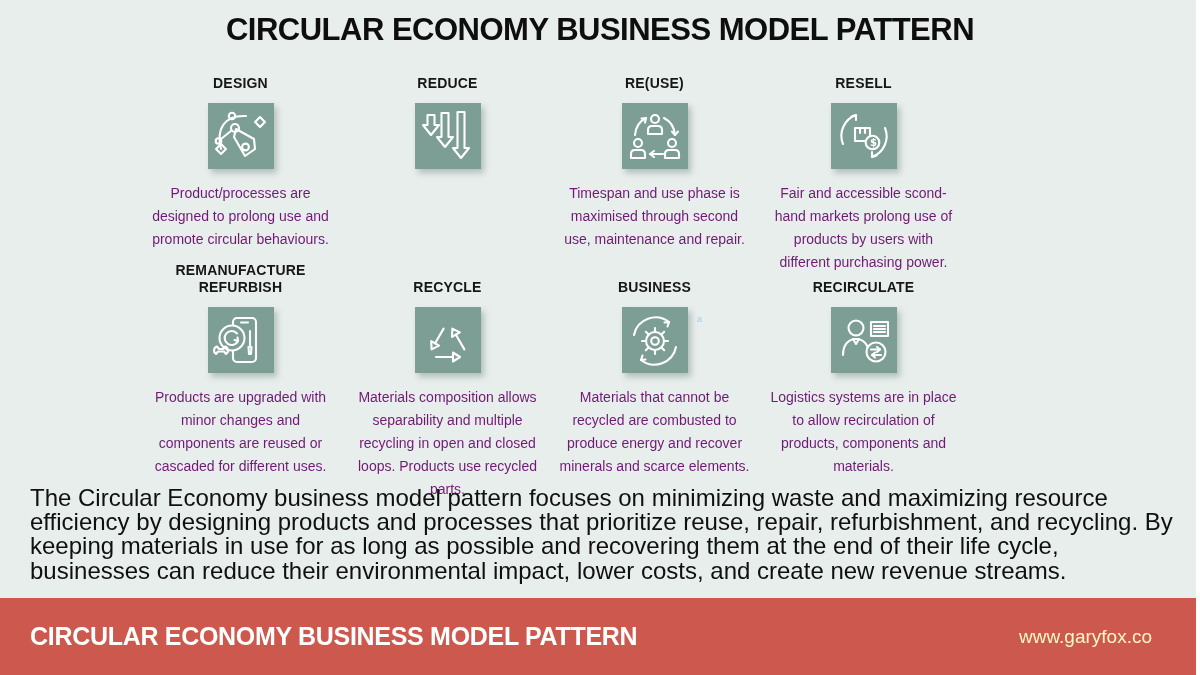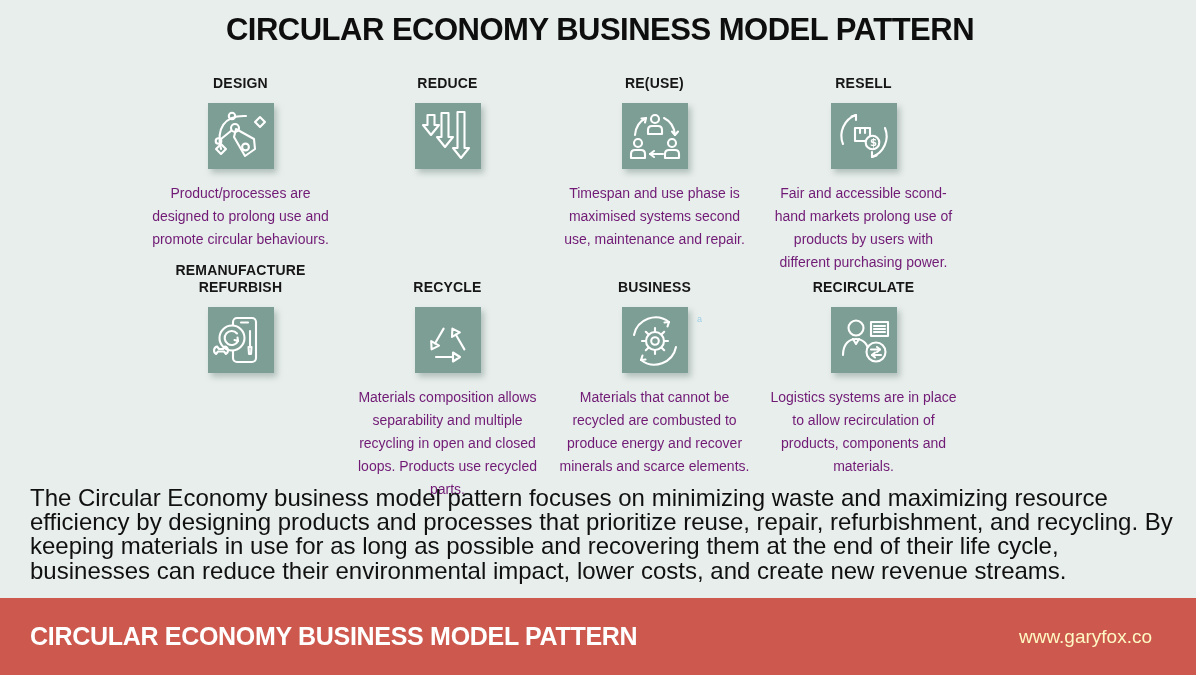--- a/index.html
+++ b/index.html
@@ -104,21 +104,21 @@
           <circle cx="50" cy="40" r="4"></circle>
           <path d="M43 55 V51 Q43 47 47 47 H53 Q57 47 57 51 V55 Z"></path>
           <path d="M13 32 Q14 20 24 15"></path>
             <path d="M24 15 L19.5 15.5 M24 15 L23 19.5"></path>
           <path d="M42 15 Q52 20 53 32"></path>
             <path d="M53 32 L50 28.5 M53 32 L56 28.5"></path>
           <path d="M41 51 H28"></path>
             <path d="M28 51 L32 48 M28 51 L32 54"></path>
         </svg>
       </div>
-      <div class="card-desc">Timespan and use phase is maximised systems second use, maintenance and repair.</div>
+      <div class="card-desc">Timespan and use phase is maximised through second use, maintenance and repair.</div>
     </div>
 
     <div class="card">
       <div class="card-title">RESELL</div>
       <div class="tile">
         <svg class="ic" viewBox="0 0 66 66">
           <path d="M12 41 A22 22 0 0 1 25 12"></path>
             <path d="M25 12 L20.5 13.5 M25 12 L25 17"></path>
           <path d="M54 25 A22 22 0 0 1 41 54"></path>
             <path d="M41 54 L45.5 52.5 M41 54 L41 49"></path>
@@ -141,20 +141,21 @@
         <svg class="ic" viewBox="0 0 66 66">
           <rect x="25" y="11" width="23" height="44" rx="4"></rect>
           <path d="M33 15.5 H40"></path>
           <path d="M42 24 V40 M40.5 40 H43.5 L43 47 H41 Z"></path>
           <circle class="fillbg" cx="24" cy="31" r="12.5"></circle>
           <path d="M29 26.5 A7 7 0 1 0 30 34"></path>
             <path d="M30 34 L26.5 33 M30 34 L29.5 30.5"></path>
           <path d="M8 47 C5 45 5.5 40.5 9 39.5 L11 42 H15 L17 39.5 C20.5 40.5 21 45 18 47 L16 44.5 H10 Z"></path>
         </svg>
       </div>
+      <div class="card-desc">Products are upgraded with minor changes and components are reused or cascaded for different uses.</div>
     </div>
 
     <div class="card">
       <div class="card-title">RECYCLE</div>
       <div class="tile">
         <svg class="ic" viewBox="0 0 66 66">
           <g>
             <path d="M21 50 H38"></path>
               <path d="M38 45.5 L45 50 L38 54.5 Z"></path>
           </g>

